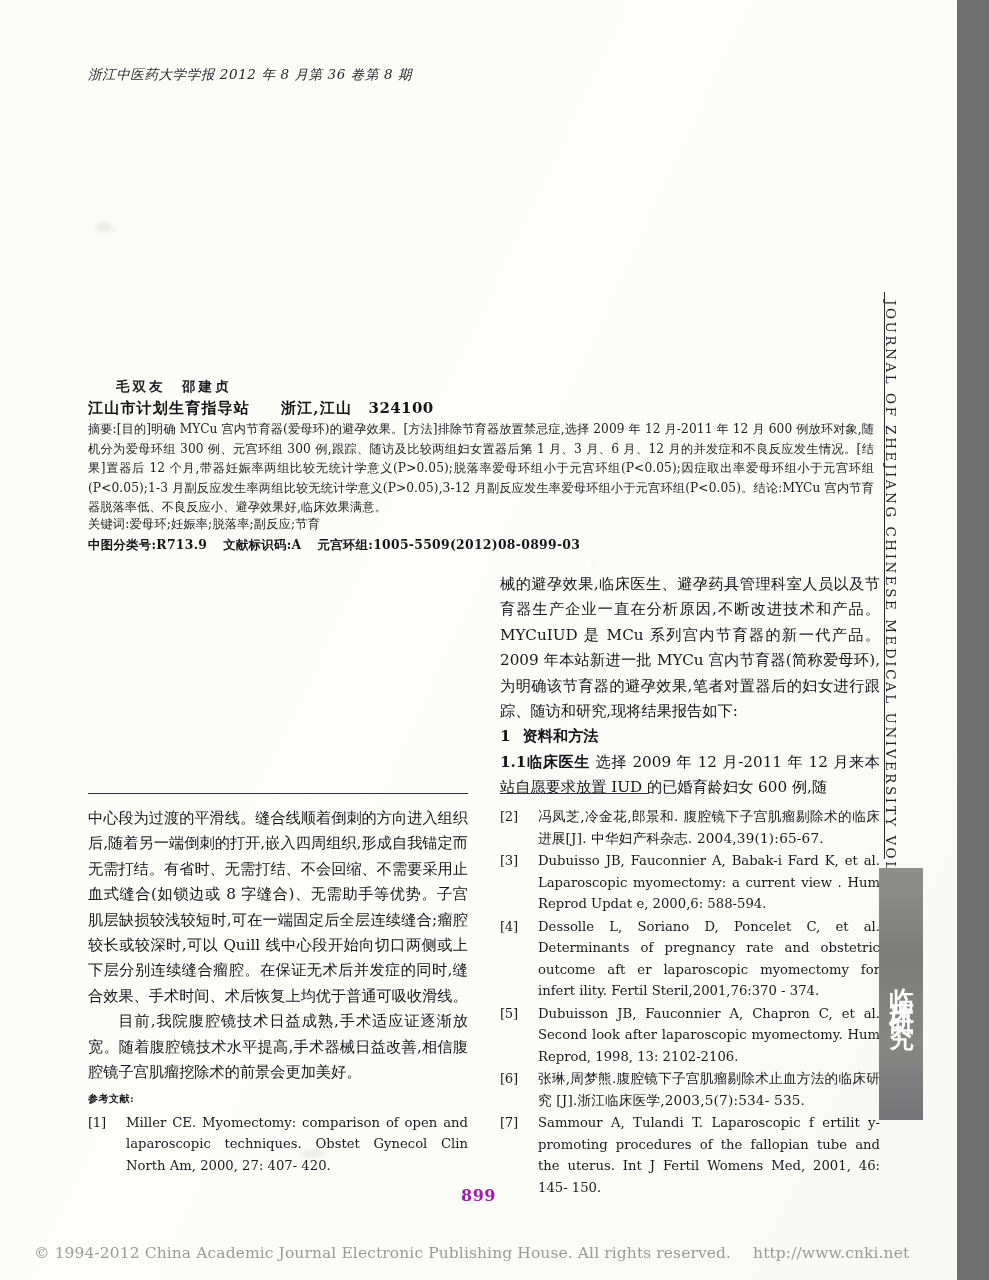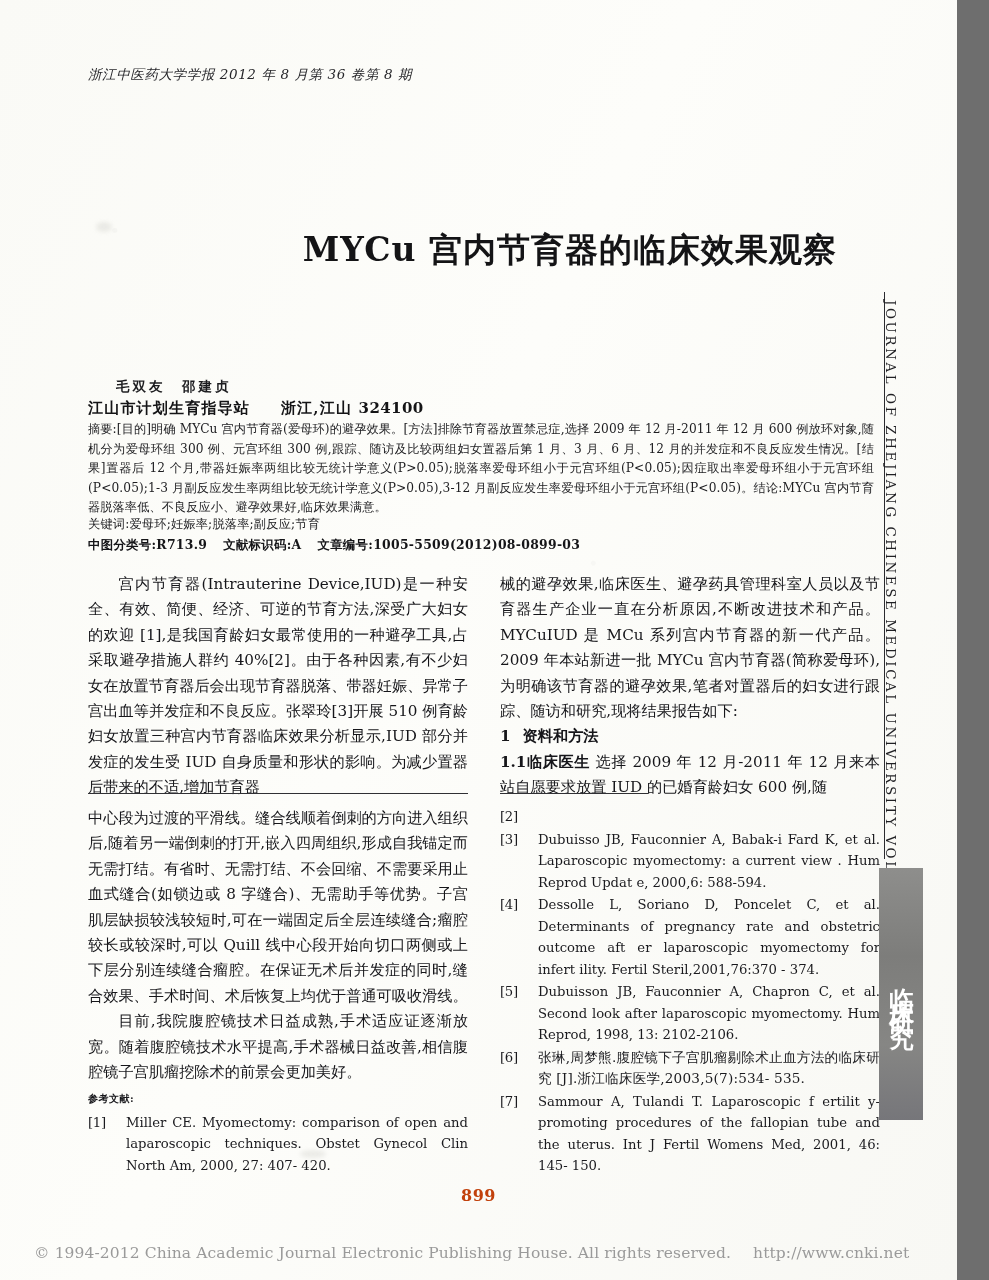--- a/index.html
+++ b/index.html
@@ -72,21 +72,21 @@
   }
   #affil {
     position: absolute;
     left: 88px;
     top: 399px;
     font-size: 15px;
     font-weight: 700;
     letter-spacing: 1.2px;
     color: #141416;
   }
-  #affil .zip { letter-spacing: .4px; margin-left: 0; }
+  #affil .zip { letter-spacing: .4px; margin-left: 10px; }
   #affil .sep { display:inline-block; width: 18px; }
 
   
   #abstract {
     position: absolute;
     left: 88px;
     top: 420px;
     width: 786px;
     font-size: 12.2px;
     line-height: 19.5px;
@@ -223,21 +223,21 @@
   
   #folio {
     position: absolute;
     left: 0;
     right: 0;
     top: 1186px;
     text-align: center;
     font-size: 16px;
     font-weight: 700;
     letter-spacing: .5px;
-    color: #c2410c;
+    color: #a21caf;
   }
   #copyright {
     position: absolute;
     left: 34px;
     top: 1244px;
     font-size: 15.5px;
     color: #9a9a9a;
     letter-spacing: .1px;
     white-space: nowrap;
   }
@@ -255,44 +255,40 @@
 </head>
 <body>
 
 <div id="page">
 
   <div class="smudge" style="left:96px; top:222px; width:16px; height:10px;"></div>
   <div class="smudge" style="left:300px; top:1150px; width:26px; height:8px;"></div>
 
   <div id="runhead" class="layer">浙江中医药大学学报 2012 年 8 月第 36 卷第 8 期</div>
 
-  <h1 id="title" class="layer">MYCu 宫内节育器的临床效果观察</h1>
 
   <div id="authors" class="layer">毛双友　邵建贞</div>
 
   <div id="affil" class="layer">
     <span>江山市计划生育指导站</span>
     <span class="sep"></span>
     <span>浙江,江山</span>
     <span class="zip">324100</span>
   </div>
 
   <div id="abstract" class="layer">
     <span>摘要:</span><span>[目的]明确 MYCu 宫内节育器(爱母环)的避孕效果。[方法]排除节育器放置禁忌症,选择 2009 年 12 月-2011 年 12 月 600 例放环对象,随机分为爱母环组 300 例、元宫环组 300 例,跟踪、随访及比较两组妇女置器后第 1 月、3 月、6 月、12 月的并发症和不良反应发生情况。[结果]置器后 12 个月,带器妊娠率两组比较无统计学意义(P&gt;0.05);脱落率爱母环组小于元宫环组(P&lt;0.05);因症取出率爱母环组小于元宫环组(P&lt;0.05);1-3 月副反应发生率两组比较无统计学意义(P&gt;0.05),3-12 月副反应发生率爱母环组小于元宫环组(P&lt;0.05)。结论:MYCu 宫内节育器脱落率低、不良反应小、避孕效果好,临床效果满意。</span>
   </div>
 
   <div id="keywords" class="layer">关键词:爱母环;妊娠率;脱落率;副反应;节育</div>
 
   <div id="clc" class="layer">
-    <span>中图分类号:</span><span>R713.9</span><span class="g"></span><span>文献标识码:</span><span>A</span><span class="g"></span><span>文章编号:</span><span>1005-5509(2012)08-0899-03</span>
-  </div>
-
-  <div id="col-top-left" class="col layer">
-    <p class="indent">宫内节育器(Intrauterine Device,IUD)是一种安全、有效、简便、经济、可逆的节育方法,深受广大妇女的欢迎 [1],是我国育龄妇女最常使用的一种避孕工具,占采取避孕措施人群约 40%[2]。由于各种因素,有不少妇女在放置节育器后会出现节育器脱落、带器妊娠、异常子宫出血等并发症和不良反应。张翠玲[3]开展 510 例育龄妇女放置三种宫内节育器临床效果分析显示,IUD 部分并发症的发生受 IUD 自身质量和形状的影响。为减少置器后带来的不适,增加节育器</p>
-  </div>
+    <span>中图分类号:</span><span>R713.9</span><span class="g"></span><span>文献标识码:</span><span>A</span><span class="g"></span><span>元宫环组:</span><span>1005-5509(2012)08-0899-03</span>
+  </div>
+
 
   <div id="col-top-right" class="col layer">
     <p>械的避孕效果,临床医生、避孕药具管理科室人员以及节育器生产企业一直在分析原因,不断改进技术和产品。MYCuIUD 是 MCu 系列宫内节育器的新一代产品。2009 年本站新进一批 MYCu 宫内节育器(简称爱母环),为明确该节育器的避孕效果,笔者对置器后的妇女进行跟踪、随访和研究,现将结果报告如下:</p>
     <p class="heading">
       <span class="num">1</span><span>资料和方法</span>
     </p>
     <p>
       <span class="heading num">1.1</span><span class="heading">临床医生</span>
       <span>选择 2009 年 12 月-2011 年 12 月来本站自愿要求放置 IUD 的已婚育龄妇女 600 例,随</span>
     </p>
@@ -310,20 +306,21 @@
           <span class="rn">[1]</span>
           <span class="rt">Miller CE. Myomectomy: comparison of open and laparoscopic techniques. Obstet Gynecol Clin North Am, 2000, 27: 407- 420.</span>
         </li>
       </ul>
   </div>
 
   <div id="col-bot-right" class="col layer">
     <ul class="reflist">
         <li>
           <span class="rn">[2]</span>
+          <span class="rt cn">冯凤芝,冷金花,郎景和. 腹腔镜下子宫肌瘤剔除术的临床进展[J]. 中华妇产科杂志. 2004,39(1):65-67.</span>
         </li>
         <li>
           <span class="rn">[3]</span>
           <span class="rt">Dubuisso JB, Fauconnier A, Babak-i Fard K, et al. Laparoscopic myomectomy: a current view . Hum Reprod Updat e, 2000,6: 588-594.</span>
         </li>
         <li>
           <span class="rn">[4]</span>
           <span class="rt">Dessolle L, Soriano D, Poncelet C, et al. Determinants of pregnancy rate and obstetric outcome aft er laparoscopic myomectomy for infert ility. Fertil Steril,2001,76:370 - 374.</span>
         </li>
         <li>

